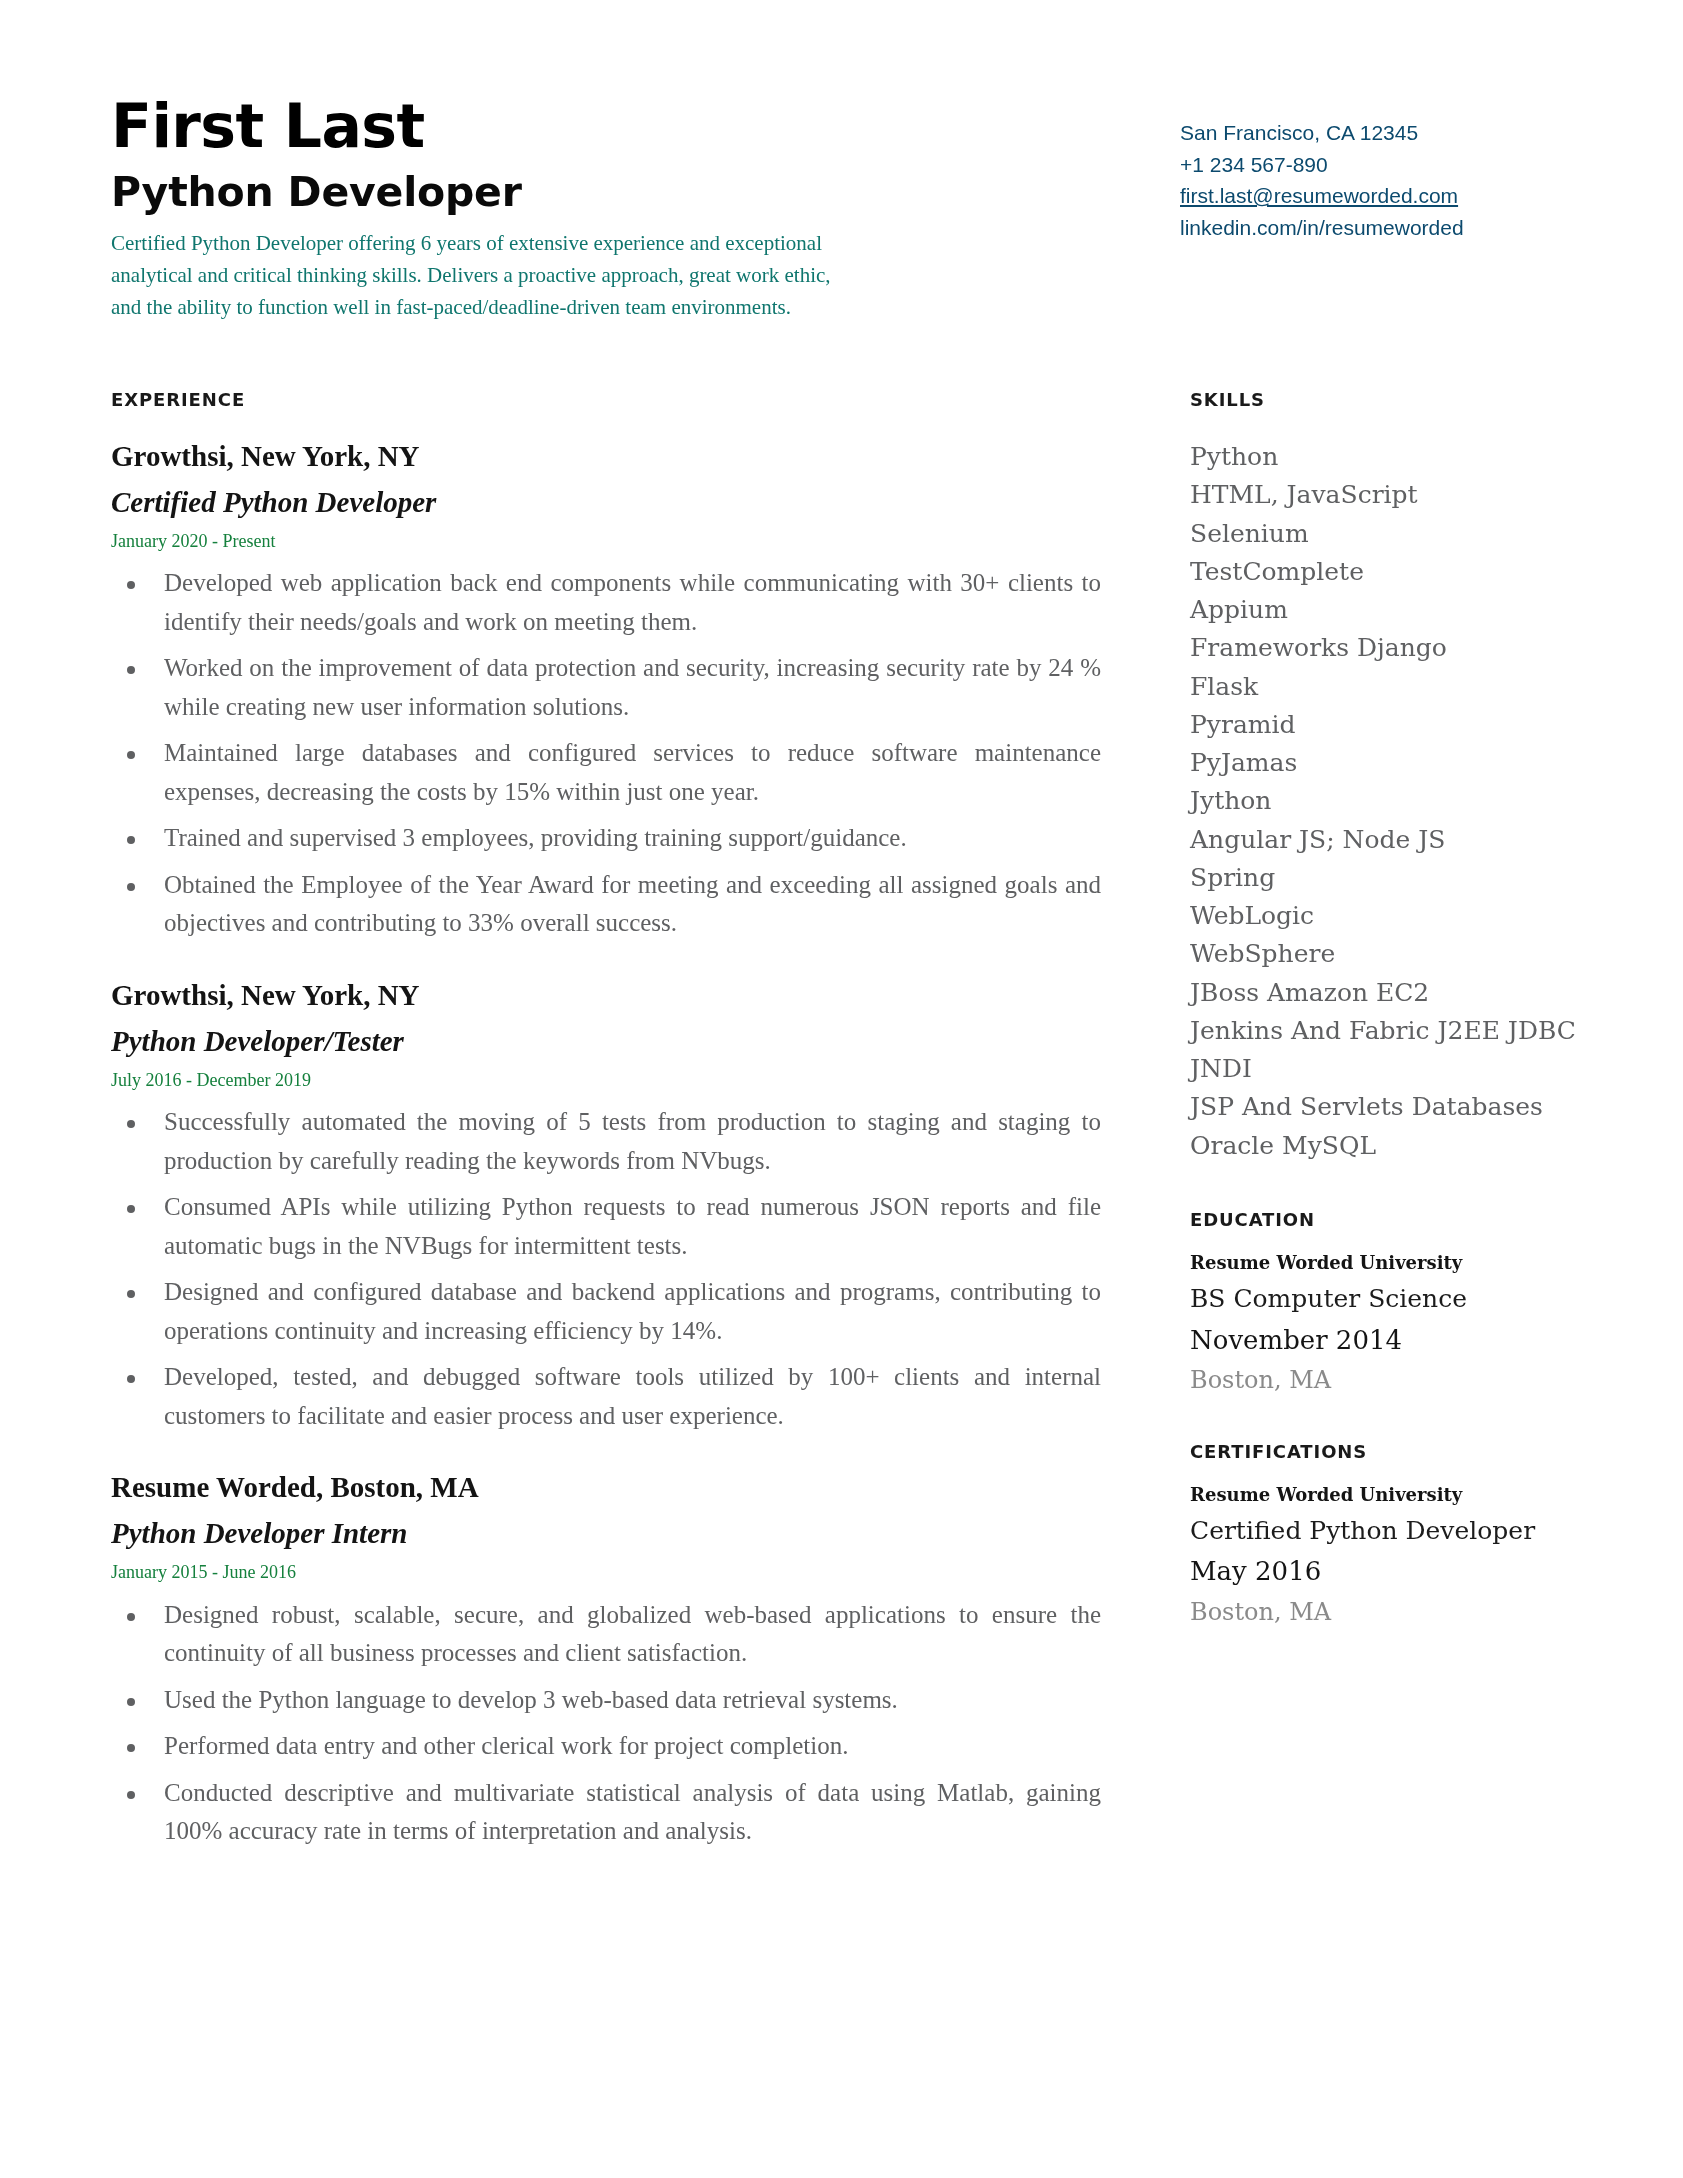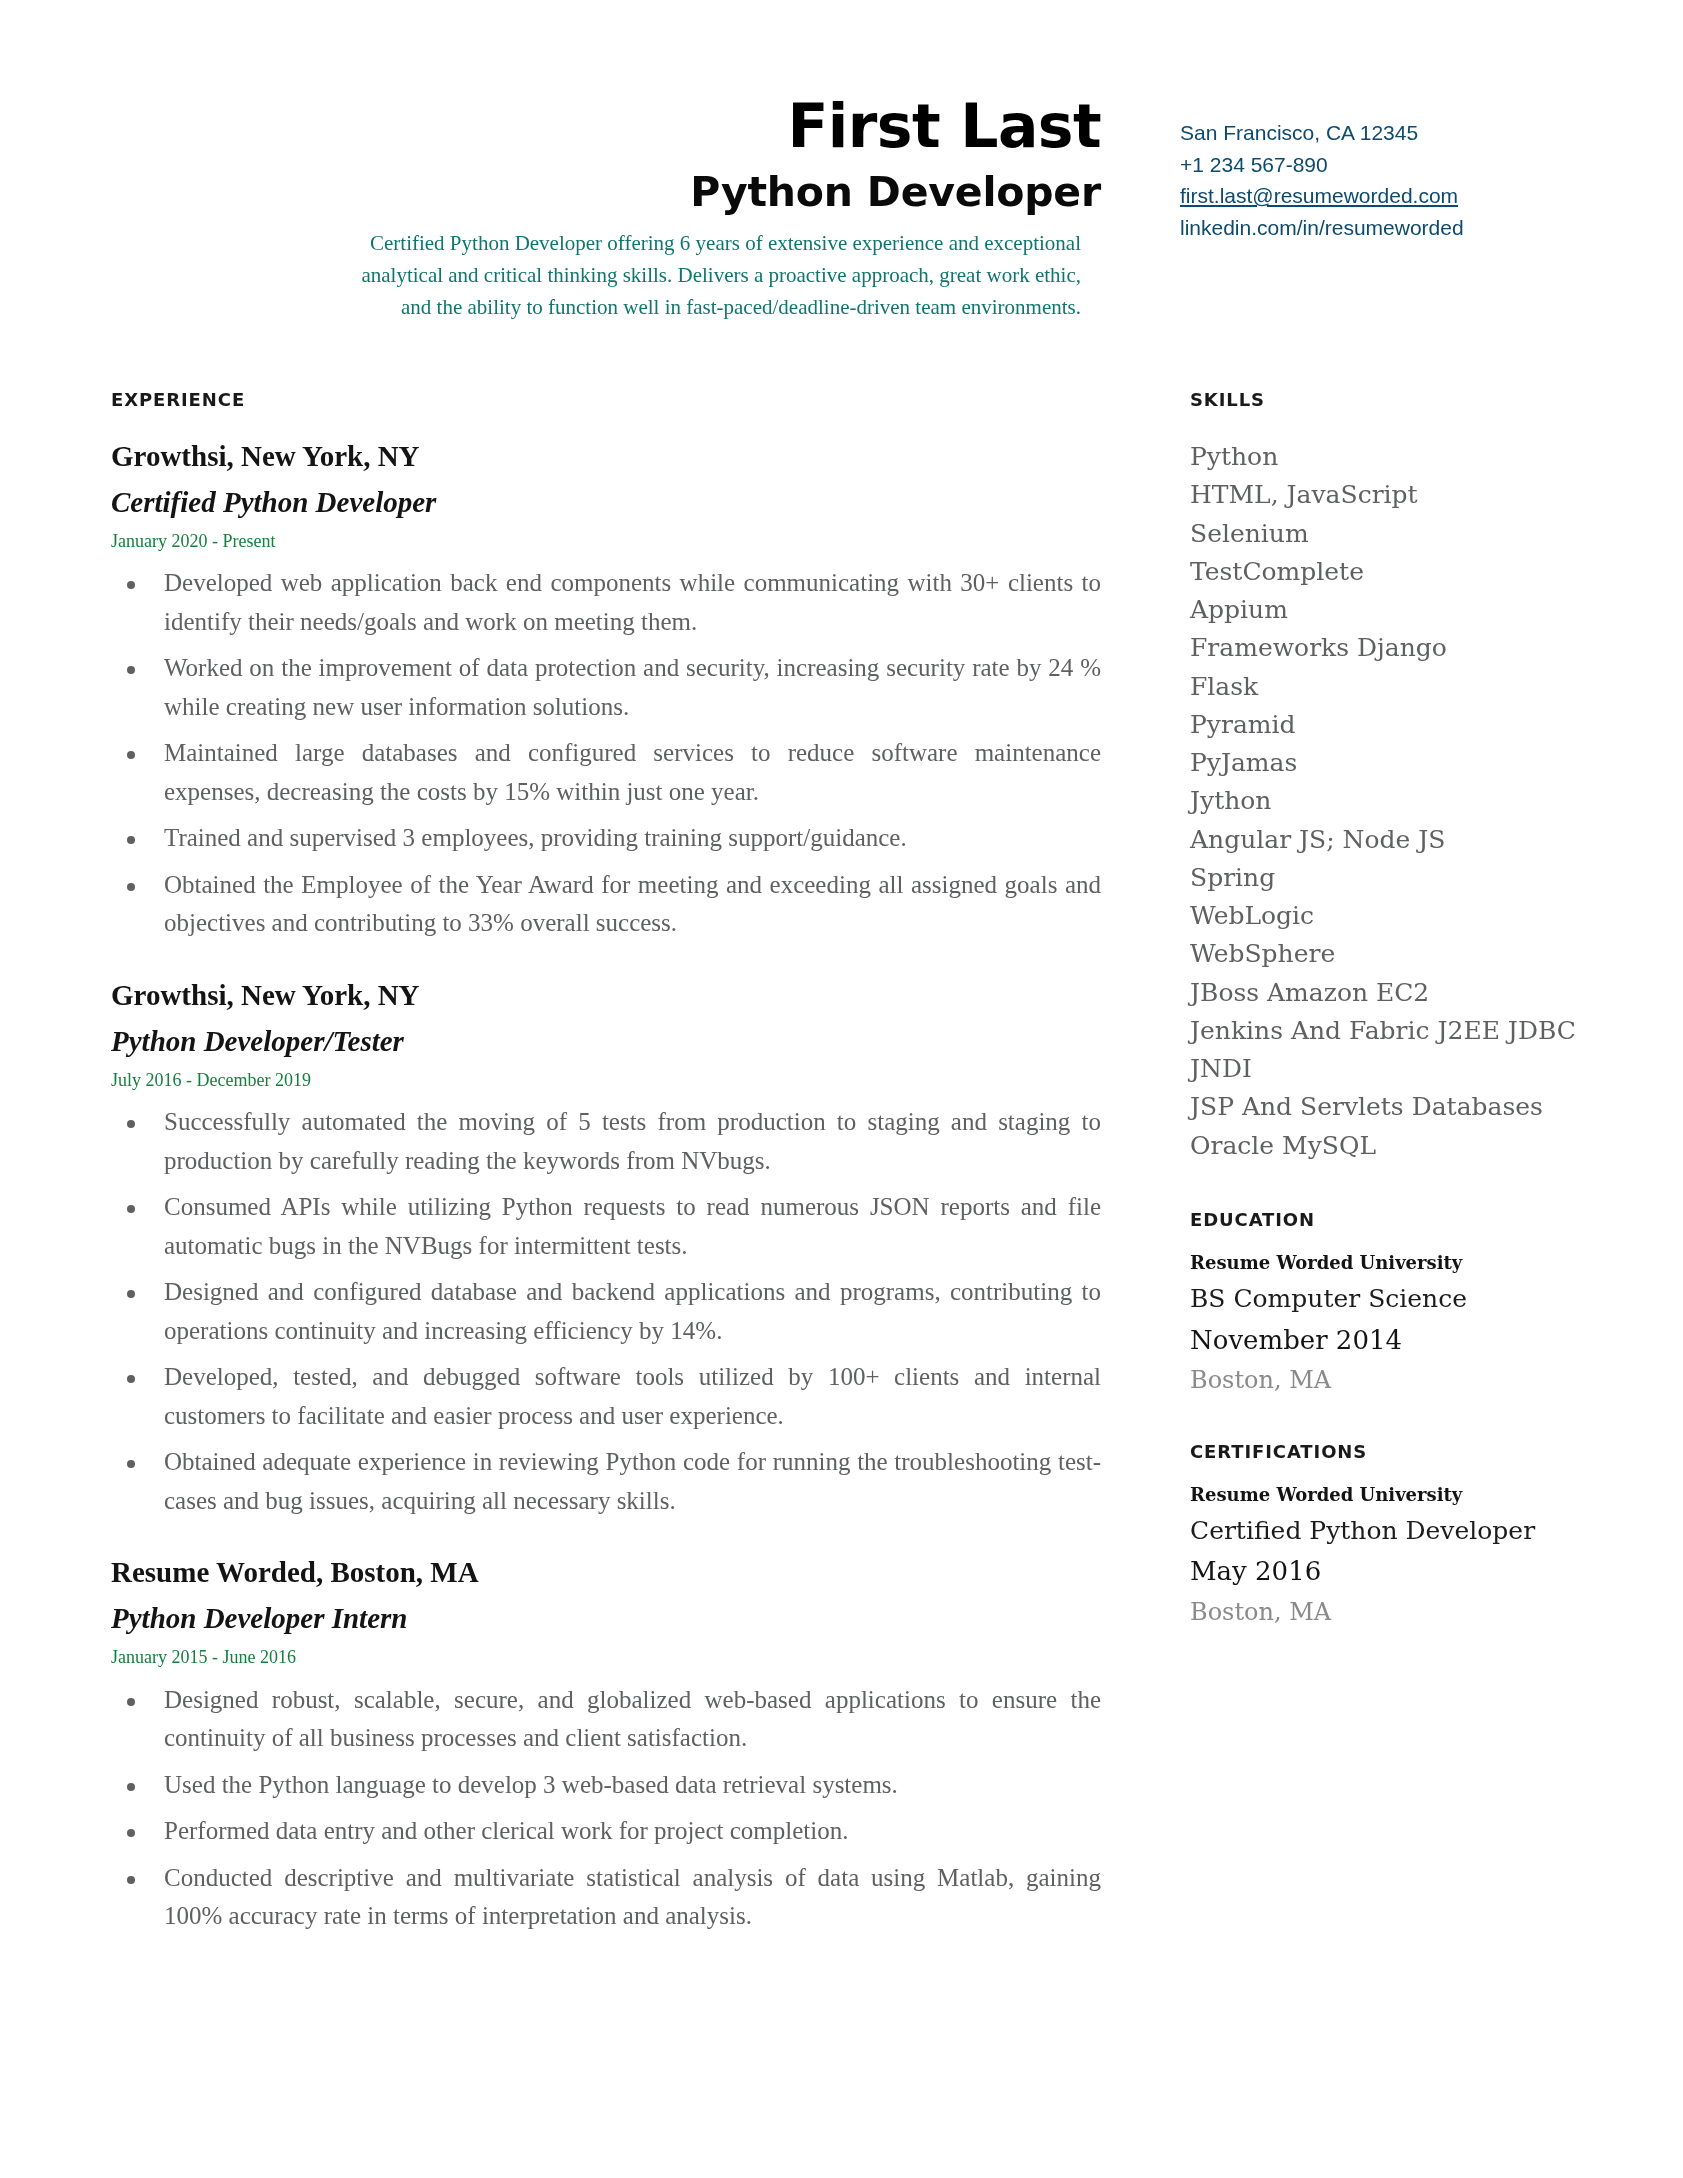--- a/index.html
+++ b/index.html
@@ -22,21 +22,21 @@
     padding: 95px 117px 0 111px;
     background: #ffffff;
   }
 
   
   .header {
     display: flex;
     align-items: flex-start;
     justify-content: space-between;
   }
-  .header-left { width: 990px; text-align: right; }
+  .header-left { width: 990px; }
 
   .name {
     font-family: "DejaVu Sans", "Liberation Sans", sans-serif;
     font-weight: 700;
     font-size: 60px;
     line-height: 1.04;
     letter-spacing: -0.6px;
     color: #000000;
     margin: 0 0 14px 0;
   }
@@ -244,21 +244,20 @@
         <div class="job-company">
           <span class="co">Growthsi,</span><span class="loc"> New York, NY</span>
         </div>
         <div class="job-role">Python Developer/Tester</div>
         <div class="job-dates">July 2016 - December 2019</div>
         <ul class="bullets">
           <li>Successfully automated the moving of 5 tests from production to staging and staging to production by carefully reading the keywords from NVbugs.</li>
           <li>Consumed APIs while utilizing Python requests to read numerous JSON reports and file automatic bugs in the NVBugs for intermittent tests.</li>
           <li>Designed and configured database and backend applications and programs, contributing to operations continuity and increasing efficiency by 14%.</li>
           <li>Developed, tested, and debugged software tools utilized by 100+ clients and internal customers to facilitate and easier process and user experience.</li>
-          <li>Obtained adequate experience in reviewing Python code for running the troubleshooting test-cases and bug issues, acquiring all necessary skills.</li>
         </ul>
       </div>
 
       <div class="job">
         <div class="job-company">
           <span class="co">Resume Worded,</span><span class="loc"> Boston, MA</span>
         </div>
         <div class="job-role">Python Developer Intern</div>
         <div class="job-dates">January 2015 - June 2016</div>
         <ul class="bullets">

